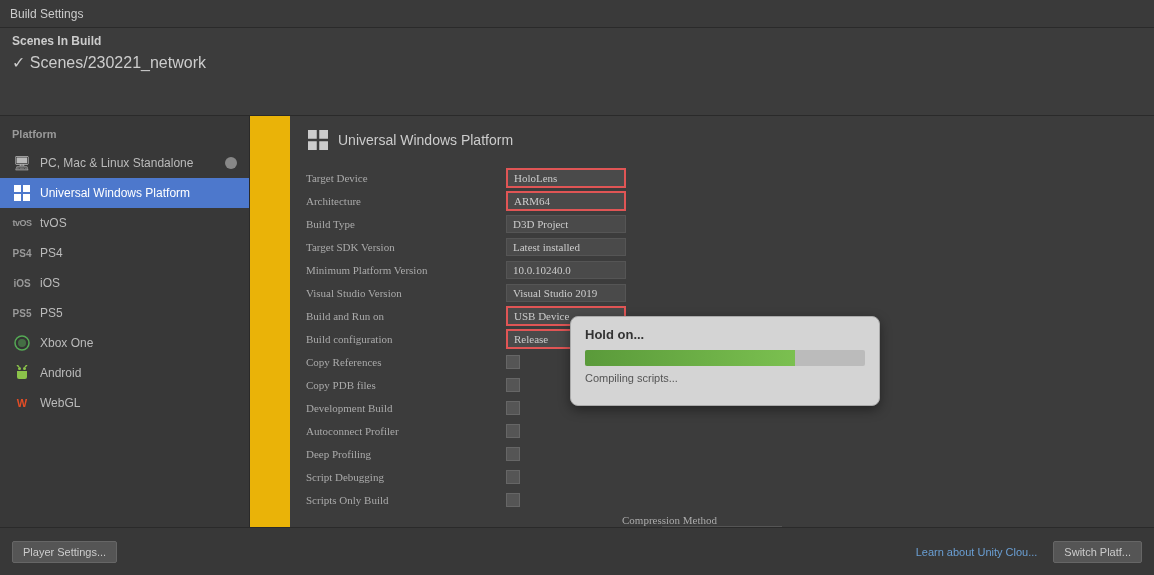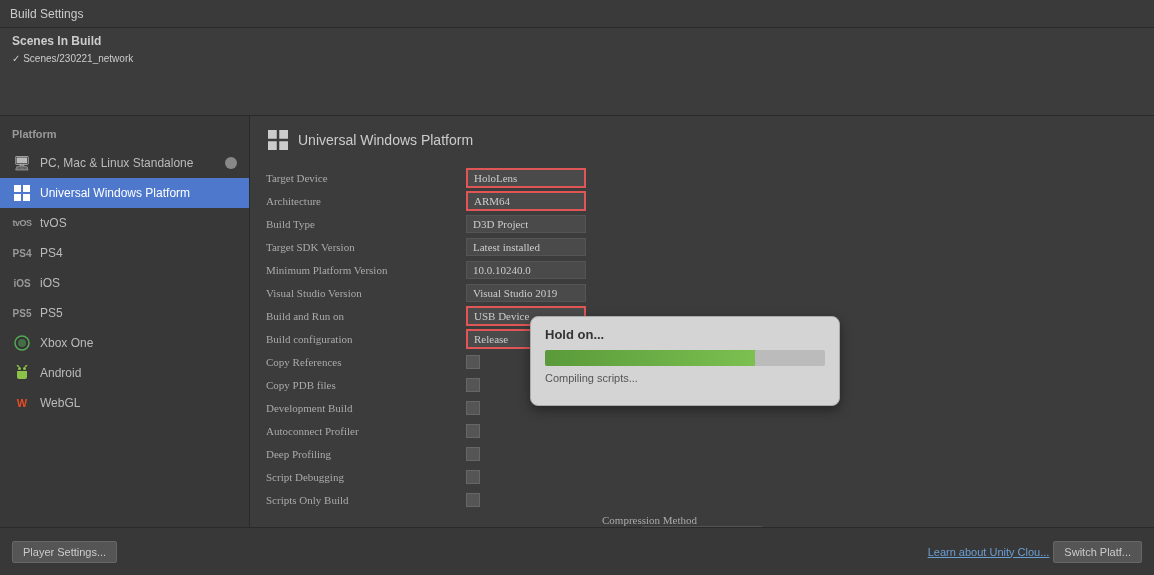--- a/index.html
+++ b/index.html
@@ -38,21 +38,21 @@
       font-weight: 500;
     }
     .scenes-title {
       color: #ccc;
       font-size: 12px;
       font-weight: bold;
       margin-bottom: 4px;
     }
     .scene-item {
       color: #ccc;
-      font-size: 10px;
+      font-size: 16px;
       padding: 1px 0;
     }
 
     
     .add-open-scene-btn {
       position: absolute;
       top: 120px;
       right: 20px;
       background: #555;
       border: 1px solid #666;
@@ -236,40 +236,40 @@
       color: #ccc;
       font-size: 11px;
       padding: 4px 10px;
       cursor: pointer;
       border-radius: 2px;
     }
     .learn-link {
       color: #6a9fd4;
       font-size: 11px;
       cursor: pointer;
-      text-decoration: underline;
-      margin-right: 4px;
+      margin-right: 16px;
     }
 
     
     .text-icon-tvos { font-size: 9px; font-weight: bold; color: #999; letter-spacing: -0.5px; }
     .text-icon-ps4 { font-size: 10px; font-weight: bold; color: #999; }
     .text-icon-ios { font-size: 10px; font-weight: bold; color: #999; }
     .text-icon-ps5 { font-size: 10px; font-weight: bold; color: #999; }
 
     .scenes-area {
       height: 88px;
       background: #3c3c3c;
       padding: 6px 12px;
       border-bottom: 1px solid #2a2a2a;
     }
 
     .content-wrapper {
       display: flex;
       height: calc(575px - 28px - 88px - 32px);
+      gap: 40px;
     }
   </style>
 </head>
 <body>
 
 <div class="build-settings-window">
 
   <div class="window-title-bar">
     <span class="window-title">Build Settings</span>
   </div>

